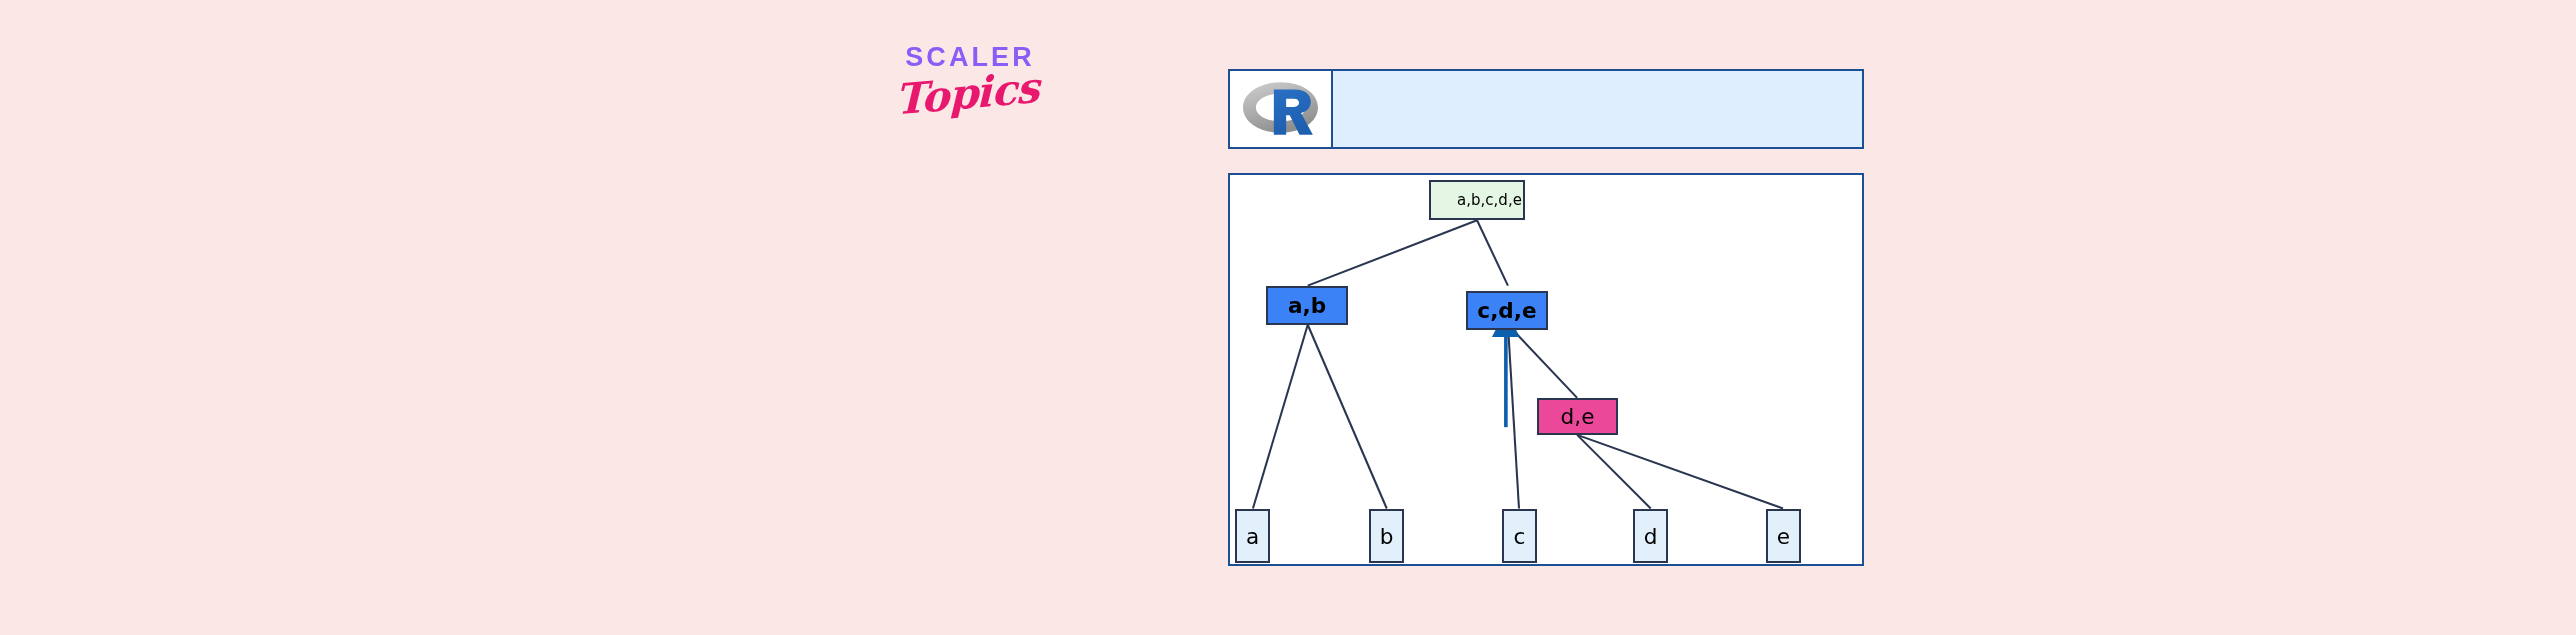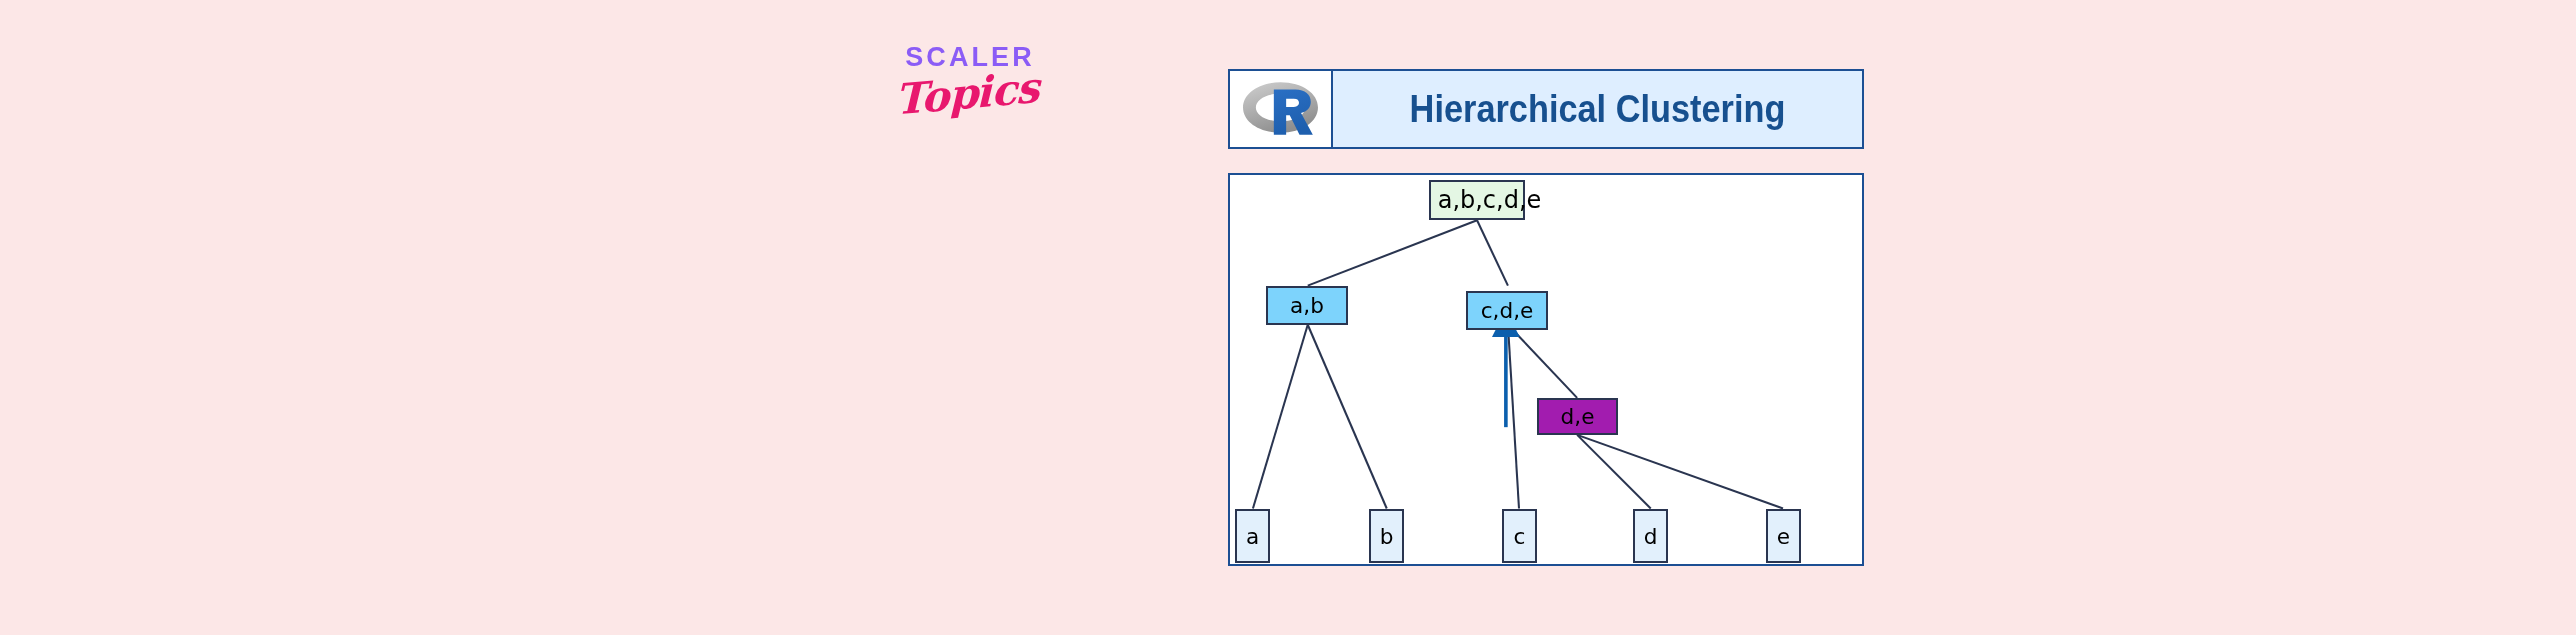--- a/index.html
+++ b/index.html
@@ -112,22 +112,22 @@
     border: 2.1px solid #2a3550;
     display: flex;
     align-items: center;
     justify-content: center;
     font-family: "DejaVu Sans", sans-serif;
     color: #000000;
     white-space: nowrap;
     z-index: 3;
   }
   .node-root     { background: #e4f7e4; }
-  .node-cluster  { background: #7dd3fc; }
-  .node-pair     { background: #a21caf; }
+  .node-cluster  { background: #3b82f6; font-weight: bold; }
+  .node-pair     { background: #ec4899; }
   .node-leaf     { background: #e2f0fc; }
 </style>
 </head>
 <body style="background: rgb(252, 231, 231);">
 
 <div id="scaler-logo">
   <div id="scaler-wordmark">SCALER</div>
   <div id="scaler-topics">Topics</div>
 </div>
 
@@ -147,44 +147,41 @@
           </linearGradient>
         </defs>
         <path d="M75 8 C118 8 148 30 148 57 C148 84 118 106 75 106 C32 106 2 84 2 57 C2 30 32 8 75 8 Z
                  M75 30 C47 30 27 42 27 57 C27 72 47 84 75 84 C103 84 123 72 123 57 C123 42 103 30 75 30 Z" fill="url(#ringGrad)" fill-rule="evenodd"></path>
         <path d="M62 22 L104 22 C123 22 134 32 134 46 C134 57 127 65 115 68 L138 110 L112 110
                  L93 72 L86 72 L86 110 L62 110 Z
                  M86 40 L86 56 L101 56 C108 56 111 52 111 48 C111 43 108 40 101 40 Z" fill="url(#rGrad)" fill-rule="evenodd"></path>
       </svg>
     </span>
   </div>
-  <div id="title-cell">
-    <span id="header-title">Hierarchical Clustering</span>
-  </div>
 </div>
 
 <div id="diagram-frame">
   <svg id="tree-svg" viewBox="0 0 1224 752">
     <g id="edge-group" stroke="#2a3550" stroke-width="4" fill="none">
         <line x1="479" y1="88" x2="150" y2="215"></line>
         <line x1="479" y1="88" x2="539" y2="215"></line>
         <line x1="150" y1="291" x2="43.5" y2="648"></line>
         <line x1="150" y1="291" x2="303.5" y2="648"></line>
         <line x1="539" y1="291" x2="560.5" y2="648"></line>
         <line x1="539" y1="291" x2="673.5" y2="433"></line>
         <line x1="673.5" y1="505" x2="816.5" y2="648"></line>
         <line x1="673.5" y1="505" x2="1073.5" y2="648"></line>
       </g>
     <g id="arrow-group">
       <line id="arrow-shaft" x1="535" y1="490" x2="535" y2="275" stroke="#0b5fad" stroke-width="7"></line>
       <polygon id="arrow-head" points="535,262 562,315 508,315" fill="#0b5fad"></polygon>
     </g>
   </svg>
   <div id="node-layer">
-      <div class="node-box node-root" style="left: 199px; top: 5.2px; width: 96px; height: 40px; font-size: 24px; padding-left: 25px;">
+      <div class="node-box node-root" style="left: 199px; top: 5.2px; width: 96px; height: 40px; font-size: 15px; padding-left: 25px;">
         <span>a,b,c,d,e</span>
       </div>
       <div class="node-box node-cluster" style="left: 36px; top: 111px; width: 82px; height: 39px; font-size: 21.6px;">
         <span>a,b</span>
       </div>
       <div class="node-box node-cluster" style="left: 236px; top: 116px; width: 82px; height: 39px; font-size: 21.6px;">
         <span>c,d,e</span>
       </div>
       <div class="node-box node-pair" style="left: 307px; top: 223px; width: 81px; height: 37px; font-size: 21.6px;">
         <span>d,e</span>

